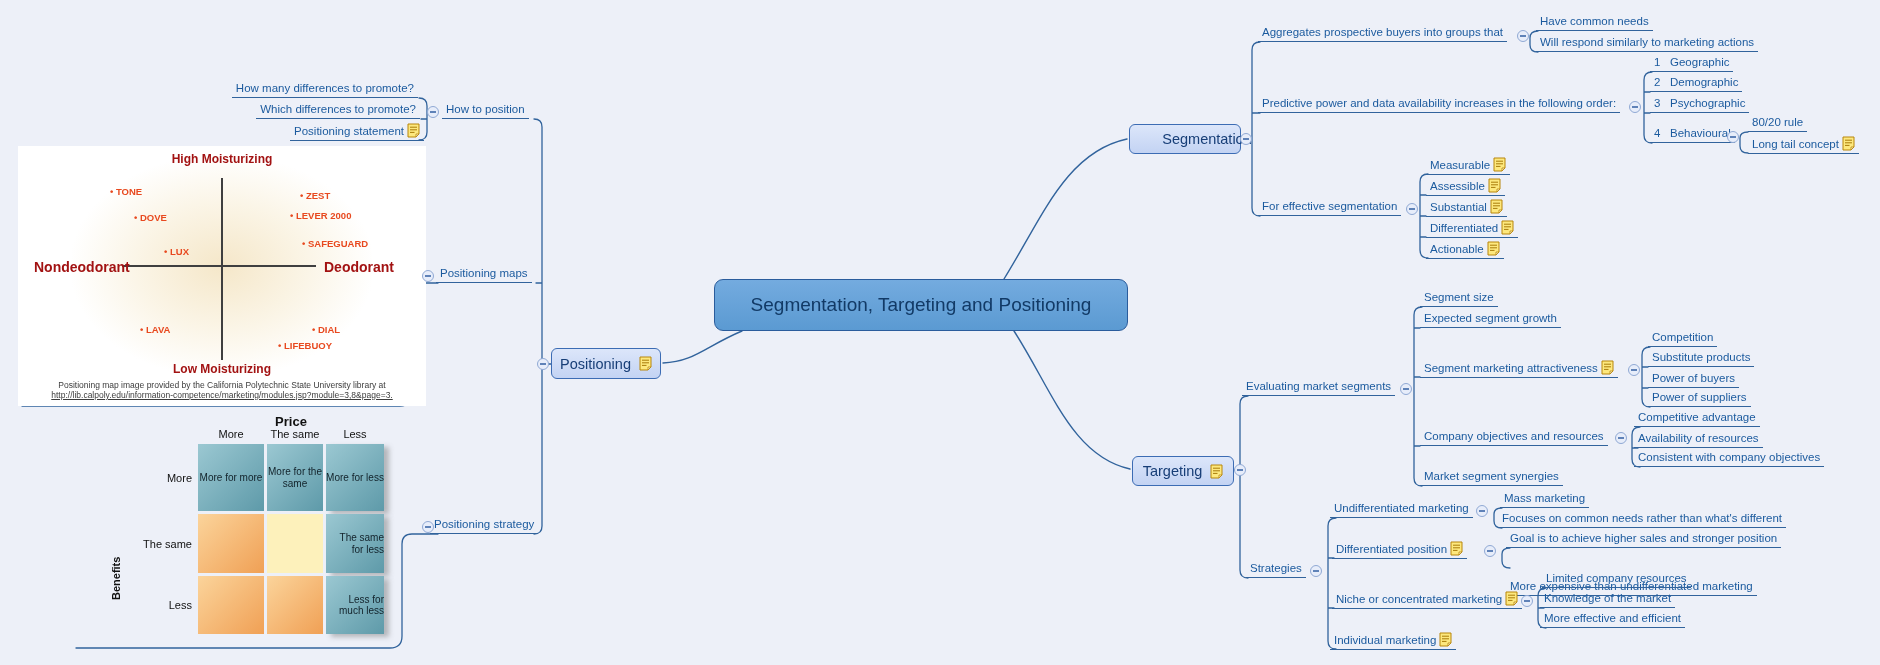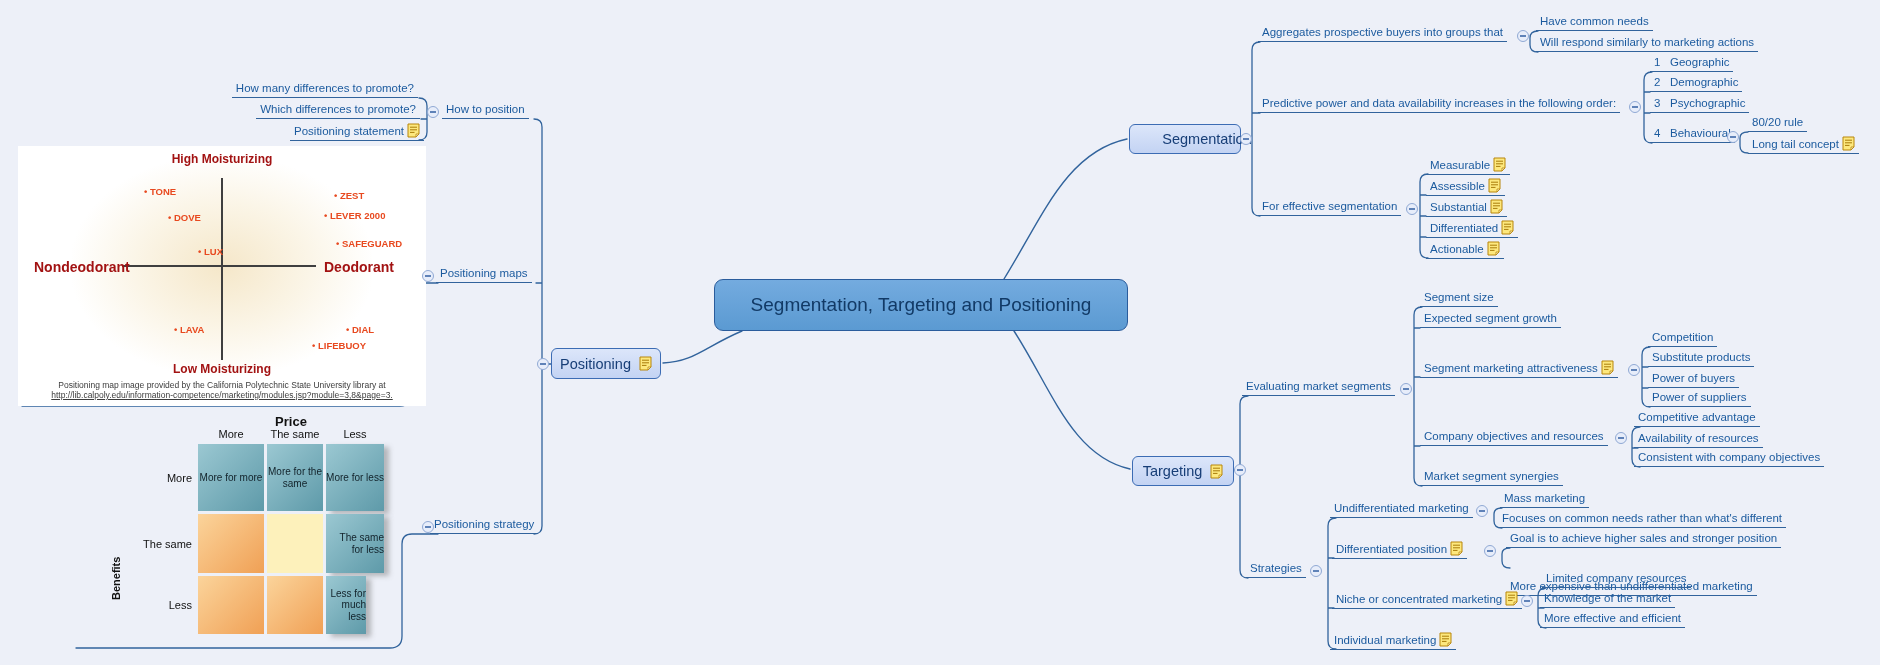--- a/index.html
+++ b/index.html
@@ -19,21 +19,21 @@
   .collapse::after{content:"";display:block;width:6px;height:1.5px;background:#5f82b8;margin:4px auto 0;}
   svg.note{width:13px;height:15px;vertical-align:-3px;margin-left:3px;}
   
   .mapimg{position:absolute;left:18px;top:146px;width:408px;height:260px;background:#ffffff;}
   .glow{position:absolute;left:54px;top:10px;width:300px;height:220px;
         background:radial-gradient(ellipse at center,#f5e7c9 0%,rgba(250,243,226,.85) 40%,rgba(255,255,255,0) 72%);}
   .axlab{position:absolute;color:#a21212;font-weight:bold;font-size:14px;white-space:nowrap;}
   .axtitle{position:absolute;width:100%;text-align:center;color:#a21212;font-weight:bold;font-size:12px;}
   .vaxis{position:absolute;left:203px;top:32px;width:2px;height:182px;background:#3f3f3f;}
   .haxis{position:absolute;left:104px;top:119px;width:194px;height:2px;background:#3f3f3f;}
-  .brand{position:absolute;color:#e8491f;font-weight:bold;font-size:9.5px;white-space:nowrap;margin-left:34px;}
+  .brand{position:absolute;color:#e8491f;font-weight:bold;font-size:9.5px;white-space:nowrap;}
   .brand::before{content:"\2022\00a0";}
   .cap{position:absolute;width:100%;text-align:center;font-size:8.5px;color:#3c3c3c;line-height:10px;}
   .cap.u{text-decoration:underline;}
   
   .ptable{position:absolute;left:66px;top:414px;width:334px;height:236px;font-size:11px;color:#111;}
   .tprice{position:absolute;left:132px;top:0;width:186px;text-align:center;font-weight:bold;font-size:13px;}
   .collab{position:absolute;top:14px;text-align:center;}
   .rowlab{position:absolute;left:60px;width:66px;text-align:right;}
   .benefits{position:absolute;left:44px;top:186px;transform:rotate(-90deg);transform-origin:0 0;
         font-weight:bold;font-size:11px;}
@@ -148,21 +148,21 @@
     <div class="rowlab" style="top:185px;">Less</div>
     <div class="benefits">Benefits</div>
     <div class="cell teal" style="left:132px;top:30px;width:66px;height:67px;">More for more</div>
     <div class="cell teal" style="left:201px;top:30px;width:56px;height:67px;">More for the same</div>
     <div class="cell teal shadow" style="left:260px;top:30px;width:58px;height:67px;">More for less</div>
     <div class="cell orange" style="left:132px;top:100px;width:66px;height:59px;"></div>
     <div class="cell pale" style="left:201px;top:100px;width:56px;height:59px;"></div>
     <div class="cell teal shadow" style="left:260px;top:100px;width:58px;height:59px;">The same for less</div>
     <div class="cell orange" style="left:132px;top:162px;width:66px;height:58px;"></div>
     <div class="cell orange" style="left:201px;top:162px;width:56px;height:58px;"></div>
-    <div class="cell teal shadow" style="left:260px;top:162px;width:40px;height:58px;">Less for much less</div>
+    <div class="cell teal shadow" style="left:260px;top:162px;width:58px;height:58px;">Less for much less</div>
   </div>
 
   <div class="topic" style="left:1258px;top:25px;">Aggregates prospective buyers into groups that</div>
   <div class="topic" style="left:1536px;top:14px;">Have common needs</div>
   <div class="topic" style="left:1536px;top:35px;">Will respond similarly to marketing actions</div>
   <div class="topic" style="left:1258px;top:96px;">Predictive power and data availability increases in the following order:</div>
   <div class="topic" style="left:1650px;top:55px;">
     <span style="display:inline-block;width:16px;">1</span><span>Geographic</span>
   </div>
   <div class="topic" style="left:1650px;top:75px;">

